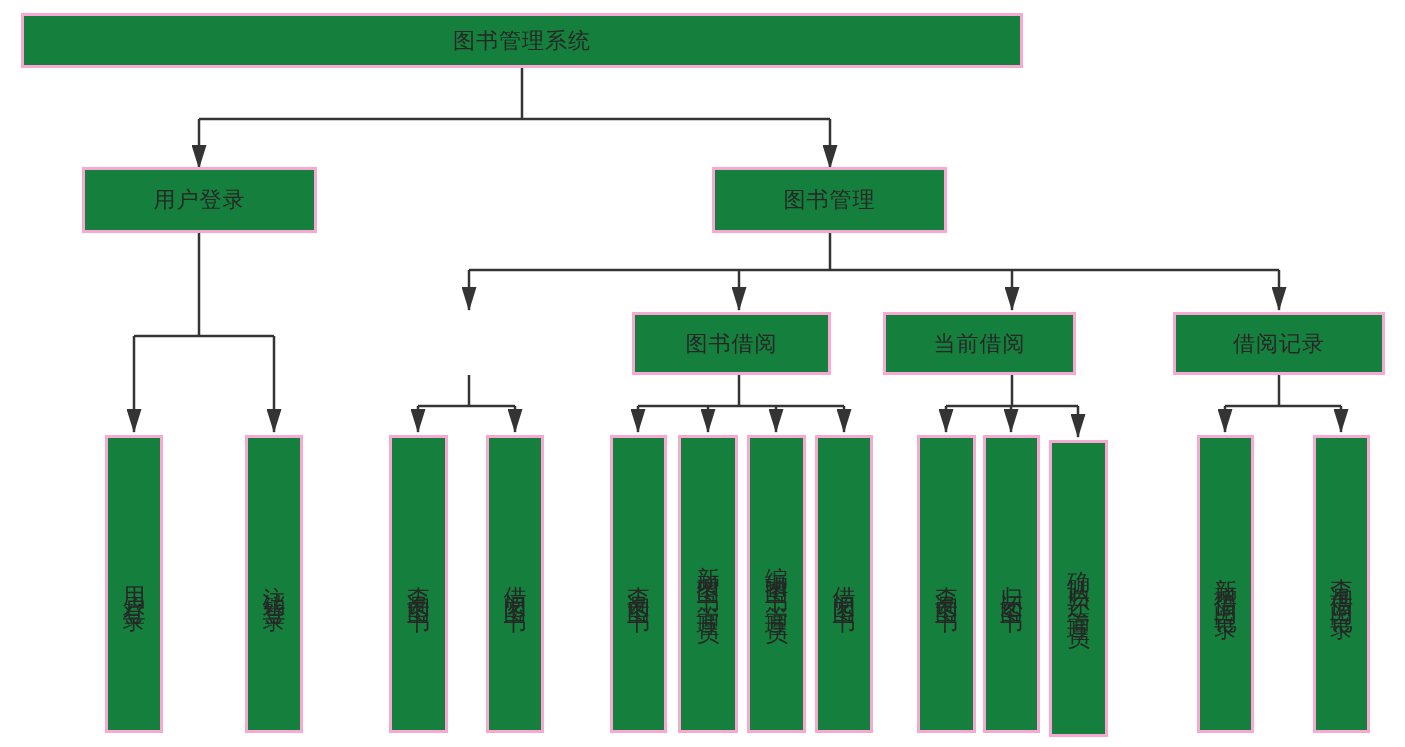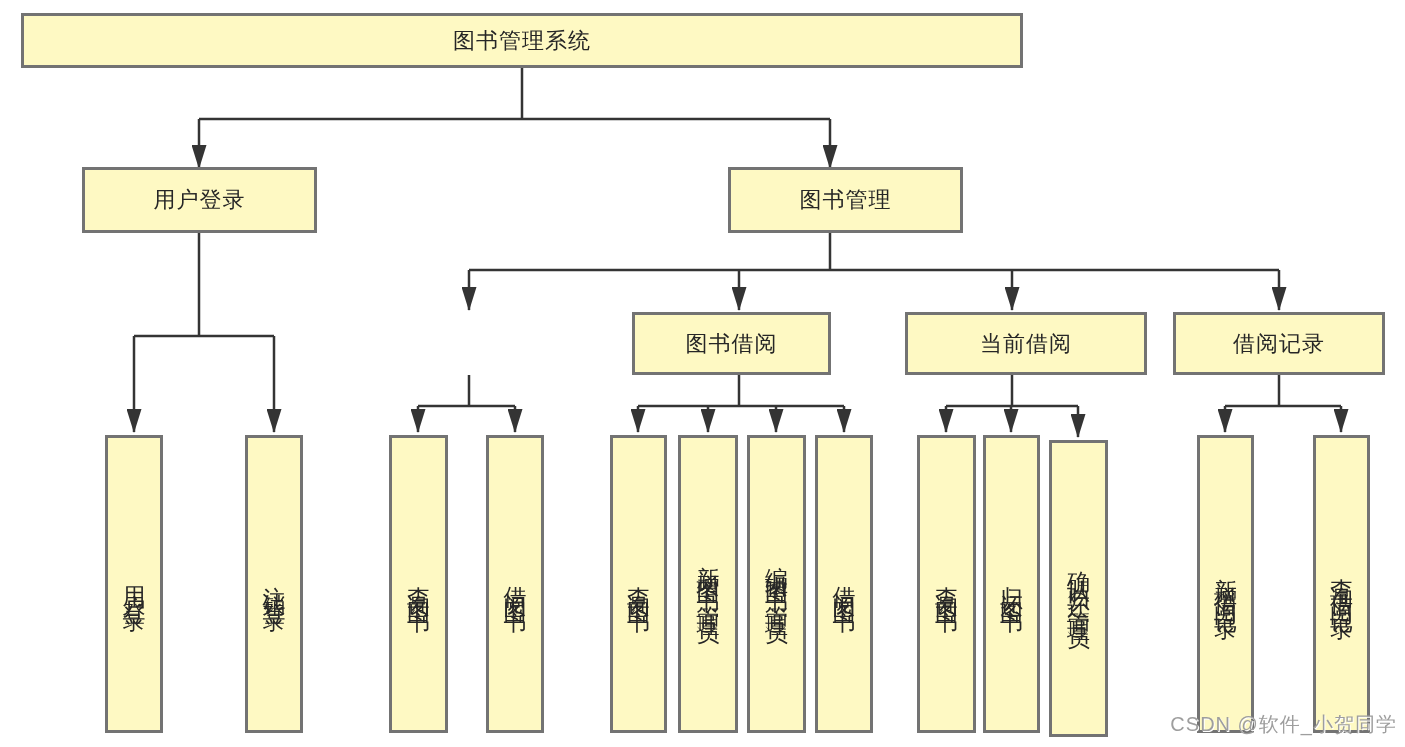--- a/index.html
+++ b/index.html
@@ -18,22 +18,22 @@
   .connectors {
     position: absolute;
     left: 0; top: 0;
     width: 1405px;
     height: 747px;
     z-index: 0;
   }
   .box {
     position: absolute;
     box-sizing: border-box;
-    border: 3px solid #737373;
-    background: #fef9c3;
+    border: 3px solid #f9a8d4;
+    background: #15803d;
     display: flex;
     align-items: center;
     justify-content: center;
     color: #262626;
     z-index: 1;
   }
   .box.h {
     font-size: 22px;
     letter-spacing: 1px;
     white-space: nowrap;
@@ -102,39 +102,38 @@
 
       <path d="M1279,375 V406 M1225,406 H1341"></path>
       <line x1="1225" y1="406" x2="1225" y2="432" marker-end="url(#ah)"></line>
       <line x1="1341" y1="406" x2="1341" y2="432" marker-end="url(#ah)"></line>
     </g>
   </svg>
 
   <div class="box h" style="left:21px; top:13px; width:1002px; height:55px;">图书管理系统</div>
 
   <div class="box h" style="left:82px; top:167px; width:235px; height:66px;">用户登录</div>
-  <div class="box h" style="left:712px; top:167px; width:235px; height:66px;margin-left:16px;">图书管理</div>
+  <div class="box h" style="left:712px; top:167px; width:235px; height:66px;">图书管理</div>
 
   <div class="box h" style="left:632px; top:312px; width:199px; height:63px;">图书借阅</div>
-  <div class="box h" style="left:905px; top:312px; width:242px; height:63px;">当前借阅</div>
+  <div class="box h" style="left:883px; top:312px; width:193px; height:63px;">当前借阅</div>
   <div class="box h" style="left:1173px; top:312px; width:212px; height:63px;">借阅记录</div>
 
   <div class="box v" style="left:105px; top:435px; width:58px; height:298px;">用户登录</div>
   <div class="box v" style="left:245px; top:435px; width:58px; height:298px;">注销登录</div>
 
   <div class="box v" style="left:389px; top:435px; width:59px; height:298px;">查询图书</div>
   <div class="box v" style="left:486px; top:435px; width:58px; height:298px;">借阅图书</div>
 
   <div class="box v" style="left:610px; top:435px; width:57px; height:298px;">查询图书</div>
   <div class="box v" style="left:678px; top:435px; width:60px; height:298px;">新增图书（管理员）</div>
   <div class="box v" style="left:747px; top:435px; width:59px; height:298px;">编辑图书（管理员）</div>
   <div class="box v" style="left:815px; top:435px; width:58px; height:298px;">借阅图书</div>
 
   <div class="box v" style="left:917px; top:435px; width:59px; height:298px;">查询图书</div>
   <div class="box v" style="left:983px; top:435px; width:57px; height:298px;">归还图书</div>
   <div class="box v" style="left:1049px; top:440px; width:59px; height:297px;">确认归还（管理员）</div>
 
   <div class="box v" style="left:1197px; top:435px; width:57px; height:298px;">新增借阅记录</div>
   <div class="box v" style="left:1313px; top:435px; width:57px; height:298px;">查询借阅记录</div>
 
-  <div class="watermark">CSDN @软件_小贺同学</div>
 
 </div>
 
 </body></html>

